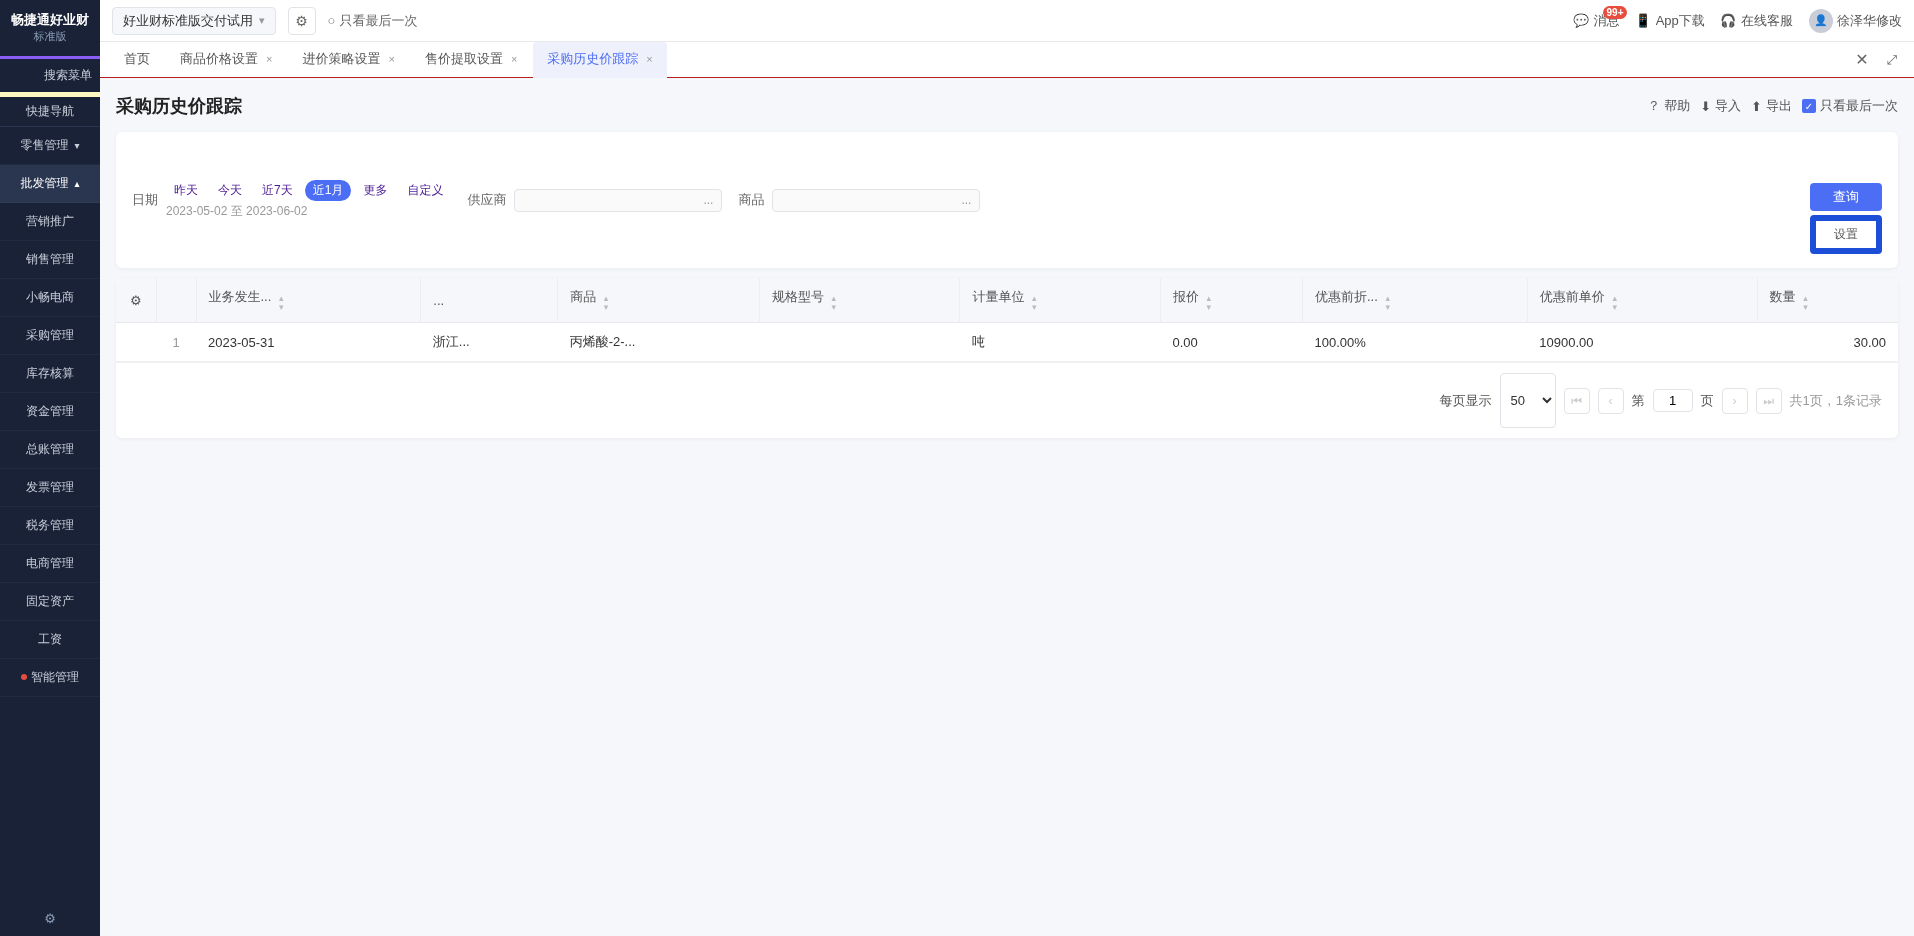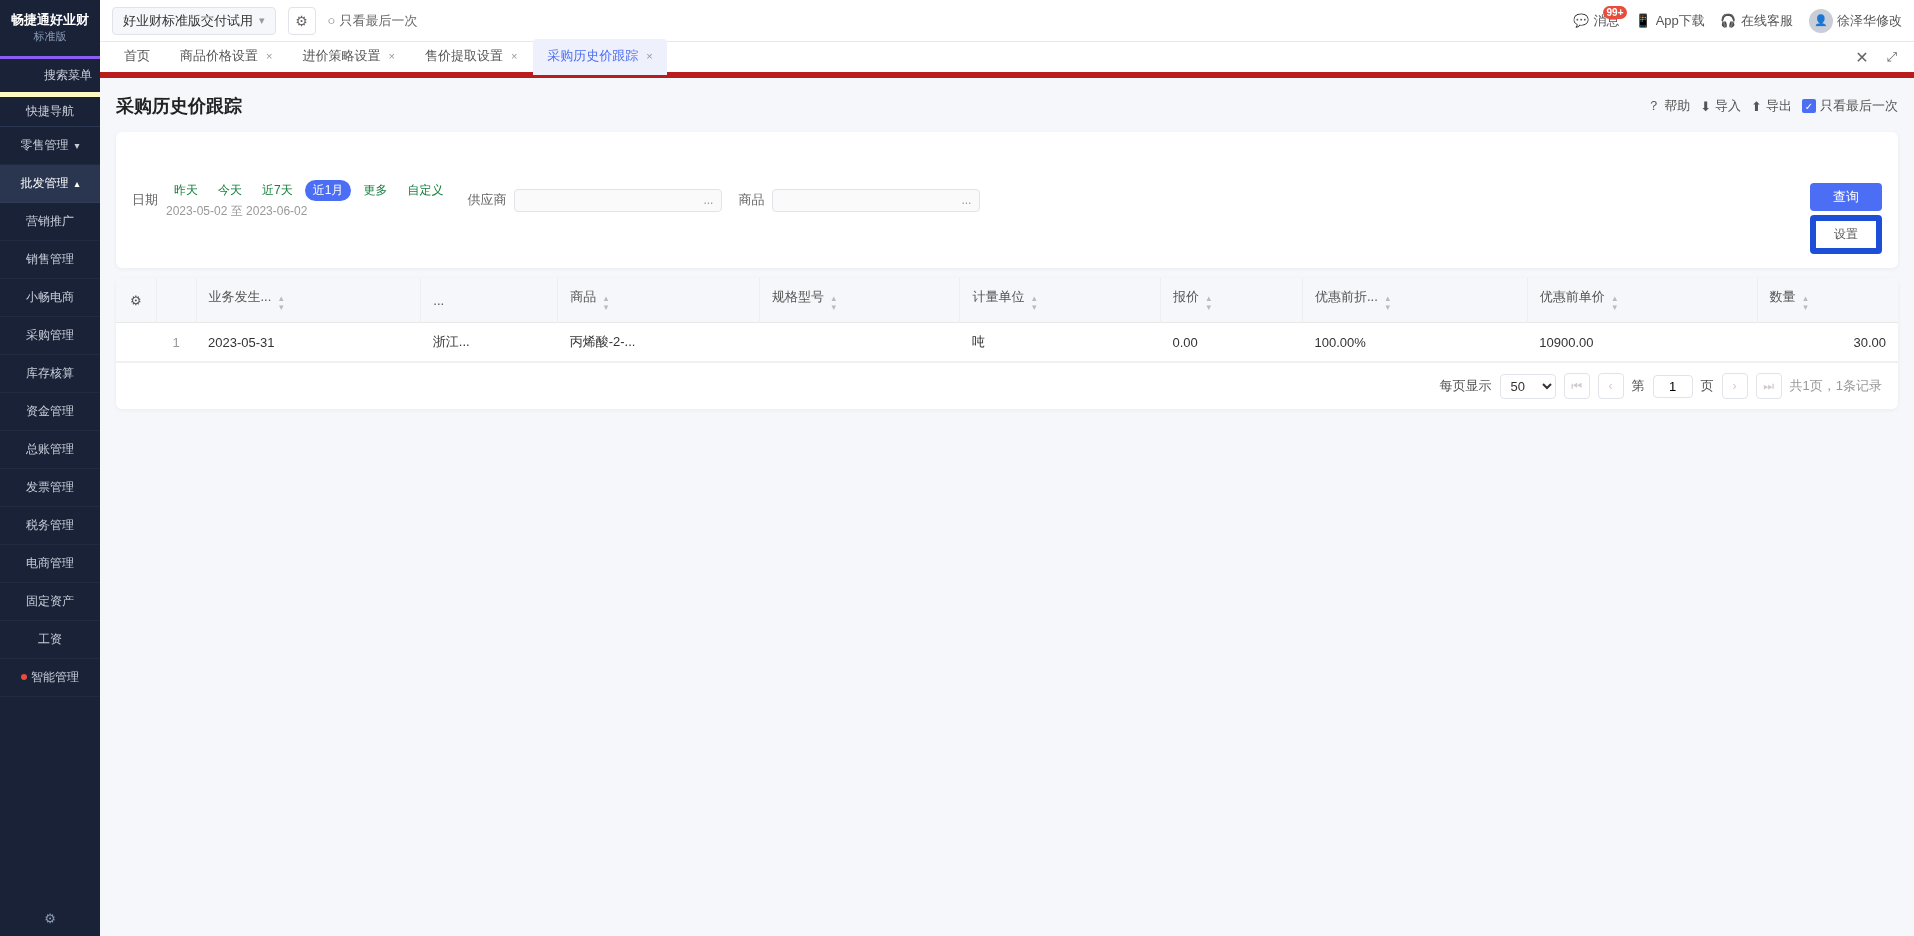--- a/index.html
+++ b/index.html
@@ -154,21 +154,21 @@
       width: 24px; height: 24px;
       background: #c8cdd8;
       border-radius: 50%;
       display: flex; align-items: center; justify-content: center;
       font-size: 11px; color: #666;
     }
 
     
     .tabbar {
       background: #fff;
-      border-bottom: 6px solid #b91c1c;
+      border-bottom: 1px solid #b91c1c;
       height: 36px;
       display: flex;
       align-items: center;
       padding: 0 10px;
       gap: 2px;
       position: relative;
     }
     .tab {
       height: 36px;
       padding: 0 14px;
@@ -286,21 +286,21 @@
     }
     .date-options {
       display: flex;
       align-items: center;
       gap: 4px;
     }
     .date-option {
       padding: 2px 8px;
       border-radius: 12px;
       font-size: 12px;
-      color: #15803d;
+      color: #4c1d95;
       cursor: pointer;
       white-space: nowrap;
     }
     .date-option.active {
       background: #4c6ef5;
       color: #fff;
     }
     .date-range-text {
       font-size: 12px;
       color: #999;
@@ -403,21 +403,21 @@
       background: #fff;
       border-top: 1px solid #f0f0f0;
       border-radius: 0 0 6px 6px;
       gap: 8px;
       font-size: 13px;
       color: #555;
     }
     .page-size-select {
       border: 1px solid #e0e3e8;
       border-radius: 4px;
-      padding: 3px 6px;
+      padding: 18px 6px;
       font-size: 13px;
       color: #333;
       background: #fff;
       cursor: pointer;
     }
     .page-nav-btn {
       width: 26px; height: 26px;
       border: 1px solid #e0e3e8;
       border-radius: 4px;
       display: flex; align-items: center; justify-content: center;

